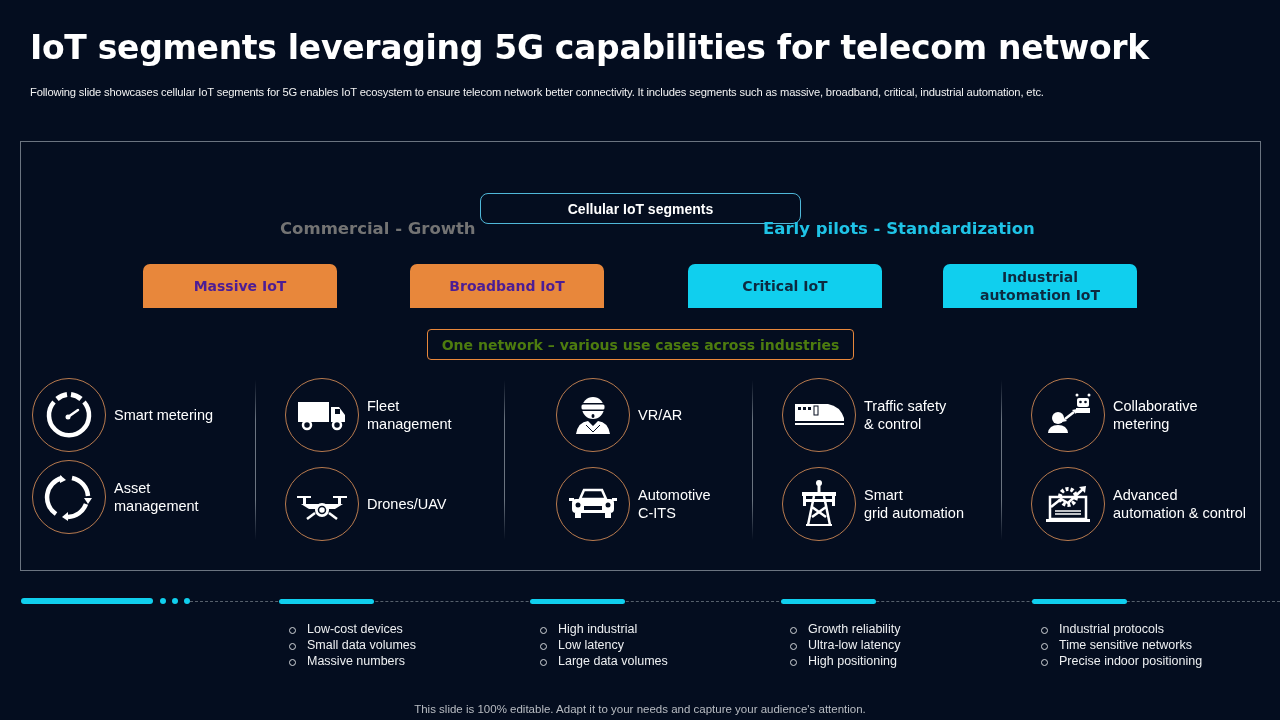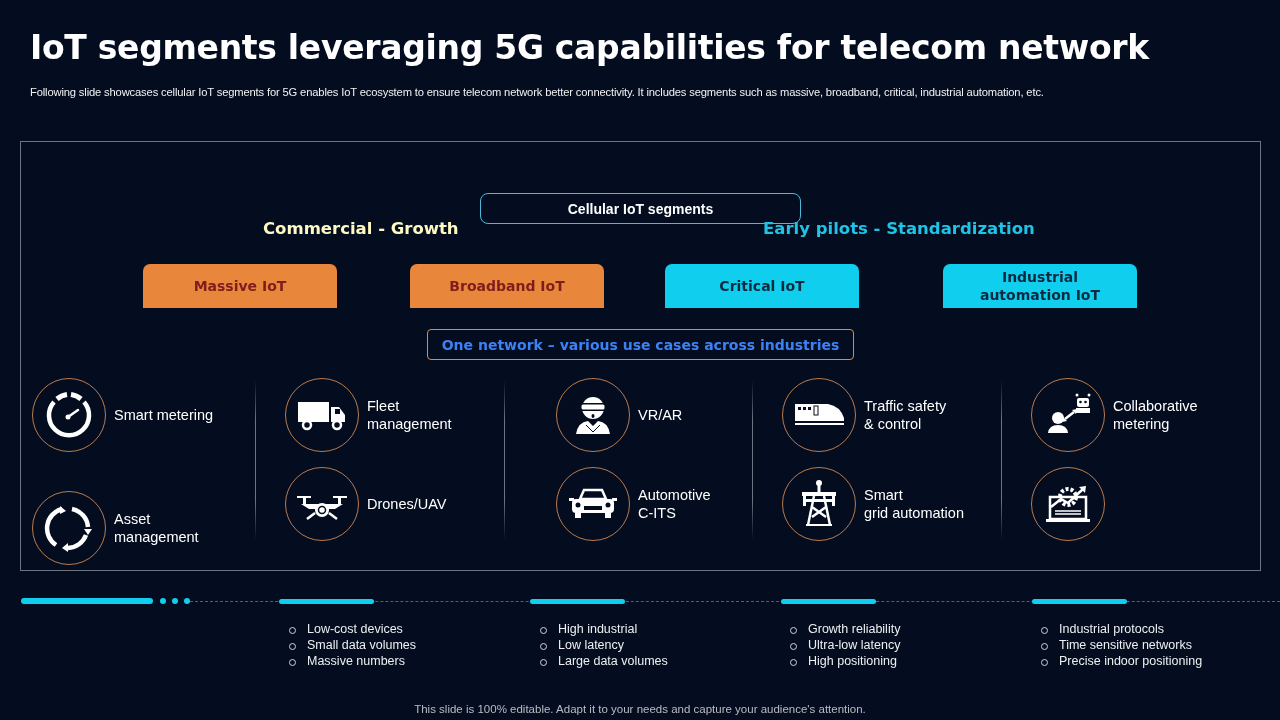--- a/index.html
+++ b/index.html
@@ -3,26 +3,26 @@
 <meta charset="utf-8">
 <style>
   * { margin:0; padding:0; box-sizing:border-box; }
   html, body { width:1280px; height:720px; background:#040d1f; overflow:hidden; }
   body { position:relative; font-family:"Liberation Sans", sans-serif; color:#ffffff; }
   .title { position:absolute; left:30px; top:28px; font-family:"DejaVu Sans", sans-serif; font-weight:bold; font-size:33px; letter-spacing:-0.3px; color:#fff; white-space:nowrap; }
   .subtitle { position:absolute; left:30px; top:86px; font-size:11.2px; color:#f2f2f2; white-space:nowrap; letter-spacing:-0.15px; }
   .frame { position:absolute; left:20px; top:141px; width:1241px; height:430px; border:1.5px solid #6b7480; }
   .root-box { position:absolute; left:480px; top:173px; width:321px; height:31px; border:1.2px solid #4fb7d8; border-radius:8px; display:flex; align-items:center; justify-content:center; font-family:Liberation Sans, sans-serif; font-weight:bold; font-size:14px; color:#fff;margin-top:20px; }
   .group-head { position:absolute; top:219px; font-family:"DejaVu Sans", sans-serif; font-weight:bold; font-size:16.5px; white-space:nowrap; }
-  .group-head.orange { left:263px; color:#fef9c3; }
+  .group-head.orange { left:280px; color:#737373; }
   .group-head.cyan { left:763px; color:#1fc3e6; }
   .seg { position:absolute; top:264px; width:194px; height:44px; border-radius:7px 7px 0 0; display:flex; align-items:center; justify-content:center; text-align:center; font-family:"DejaVu Sans", sans-serif; font-weight:bold; font-size:14px; line-height:18px; }
-  .seg.orange { background:#e8873b; color:#7f1d1d; }
+  .seg.orange { background:#e8873b; color:#4c1d95; }
   .seg.cyan { background:#10cfee; color:#0d2a40; }
-  .network-box { position:absolute; left:427px; top:329px; width:427px; height:31px; border:1.2px solid #e8873b; border-radius:4px; display:flex; align-items:center; justify-content:center; font-family:"DejaVu Sans", sans-serif; font-weight:bold; font-size:14px; color:#3b82f6; }
+  .network-box { position:absolute; left:427px; top:329px; width:427px; height:31px; border:1.2px solid #e8873b; border-radius:4px; display:flex; align-items:center; justify-content:center; font-family:"DejaVu Sans", sans-serif; font-weight:bold; font-size:14px; color:#4d7c0f; }
   .col-divider { position:absolute; top:380px; width:1px; height:160px; background:linear-gradient(to bottom, rgba(120,130,145,0), #6b7480 25%, #6b7480 75%, rgba(120,130,145,0)); }
   .usecase { position:absolute; display:flex; align-items:center; }
   .icon-circle { width:74px; height:74px; border-radius:50%; border:1.5px solid #b87a4e; display:flex; align-items:center; justify-content:center; flex-shrink:0; }
   .icon-circle svg { width:54px; height:54px; }
   .uc-label { margin-left:8px; font-size:14.5px; line-height:18px; color:#fff; white-space:pre-line; }
   .timeline-base { position:absolute; left:190px; top:601px; width:1090px; border-top:1.2px dashed #56606c; }
   .tl-main { position:absolute; left:21px; top:598px; width:132px; height:6px; border-radius:3px; background:#10cfee; }
   .tl-dot { position:absolute; top:598px; width:6px; height:6px; border-radius:50%; background:#10cfee; }
   .tl-seg { position:absolute; top:599px; width:95px; height:5px; border-radius:3px; background:#10cfee; }
   .bullets { position:absolute; top:621px; list-style:none; font-size:12.5px; line-height:16px; color:#eef0f2; }
@@ -38,21 +38,21 @@
 
 <div class="frame"></div>
 
 <div class="root-box">Cellular IoT segments</div>
 
 <div class="group-head orange">Commercial - Growth</div>
 <div class="group-head cyan">Early pilots - Standardization</div>
 
 <div class="seg orange" style="left:143px">Massive IoT</div>
 <div class="seg orange" style="left:410px">Broadband IoT</div>
-<div class="seg cyan" style="left:665px">Critical IoT</div>
+<div class="seg cyan" style="left:688px">Critical IoT</div>
 <div class="seg cyan" style="left:943px; white-space:pre-line">Industrial
 automation IoT</div>
 
 <div class="network-box">One network – various use cases across industries</div>
 
 <div class="col-divider" style="left:255px"></div>
 <div class="col-divider" style="left:504px"></div>
 <div class="col-divider" style="left:752px"></div>
 <div class="col-divider" style="left:1001px"></div>
 
@@ -61,21 +61,21 @@
     <svg viewBox="0 0 54 54">
         <path d="M12 14 A20 20 0 1 0 42 14" fill="none" stroke="#fff" stroke-width="4.5"></path>
         <path d="M15 11 A20 20 0 0 1 25 6.5" fill="none" stroke="#fff" stroke-width="5"></path>
         <path d="M29 6.5 A20 20 0 0 1 39 11" fill="none" stroke="#fff" stroke-width="5"></path>
         <line x1="26" y1="29" x2="36" y2="22" stroke="#fff" stroke-width="2.5" stroke-linecap="round"></line>
         <circle cx="26" cy="29" r="2.5" fill="#fff"></circle>
       </svg>
   </div>
   <div class="uc-label">Smart metering</div>
 </div>
-<div class="usecase" style="left:32px; top:491px">
+<div class="usecase" style="left:32px; top:460px">
   <div class="icon-circle">
     <svg viewBox="0 0 54 54">
         <path d="M20 8 A20 20 0 0 0 14 44" fill="none" stroke="#fff" stroke-width="4.5"></path>
         <path d="M30 8 A20 20 0 0 1 46 26" fill="none" stroke="#fff" stroke-width="4.5"></path>
         <polygon points="42,28 50,28 46,34" fill="#fff"></polygon>
         <path d="M44 34 A20 20 0 0 1 26 47" fill="none" stroke="#fff" stroke-width="4.5"></path>
         <polygon points="26,42 26,51 20,47" fill="#fff"></polygon>
         <polygon points="18,5 24,10 18,13" fill="#fff"></polygon>
       </svg>
   </div>
@@ -199,20 +199,22 @@
     <svg viewBox="0 0 54 54">
         <rect x="9" y="20" width="36" height="22" fill="none" stroke="#fff" stroke-width="2.5"></rect>
         <rect x="5" y="42" width="44" height="3" fill="#fff"></rect>
         <circle cx="27" cy="20" r="8" fill="none" stroke="#fff" stroke-width="4" stroke-dasharray="3 2"></circle>
         <polyline points="10,30 20,22 27,26 42,12" fill="none" stroke="#fff" stroke-width="2.5"></polyline>
         <polygon points="38,10 45,9 44,16" fill="#fff"></polygon>
         <line x1="14" y1="34" x2="40" y2="34" stroke="#fff" stroke-width="1.5"></line>
         <line x1="14" y1="37" x2="40" y2="37" stroke="#fff" stroke-width="1.5"></line>
       </svg>
   </div>
+  <div class="uc-label">Advanced
+automation &amp; control</div>
 </div>
 
 <div class="timeline-base"></div>
 <div class="tl-main"></div>
 <div class="tl-dot" style="left:160px"></div>
 <div class="tl-dot" style="left:172px"></div>
 <div class="tl-dot" style="left:184px"></div>
 <div class="tl-seg" style="left:279px"></div>
 <div class="tl-seg" style="left:530px"></div>
 <div class="tl-seg" style="left:781px"></div>

